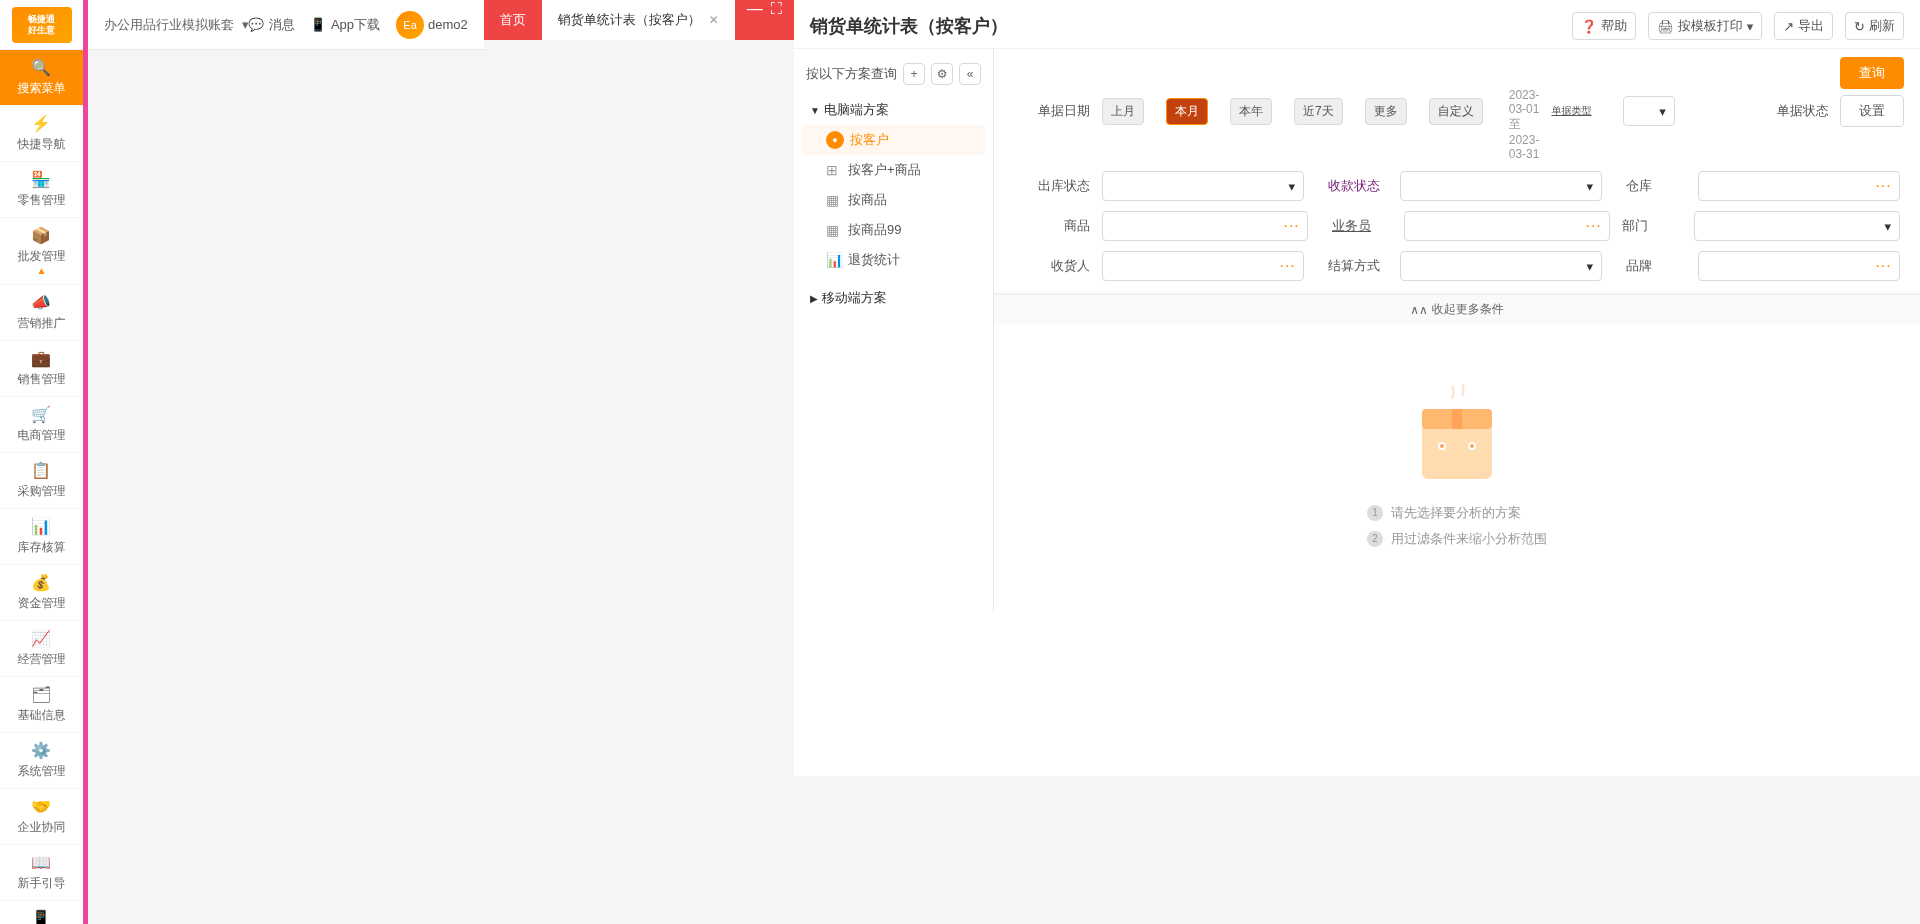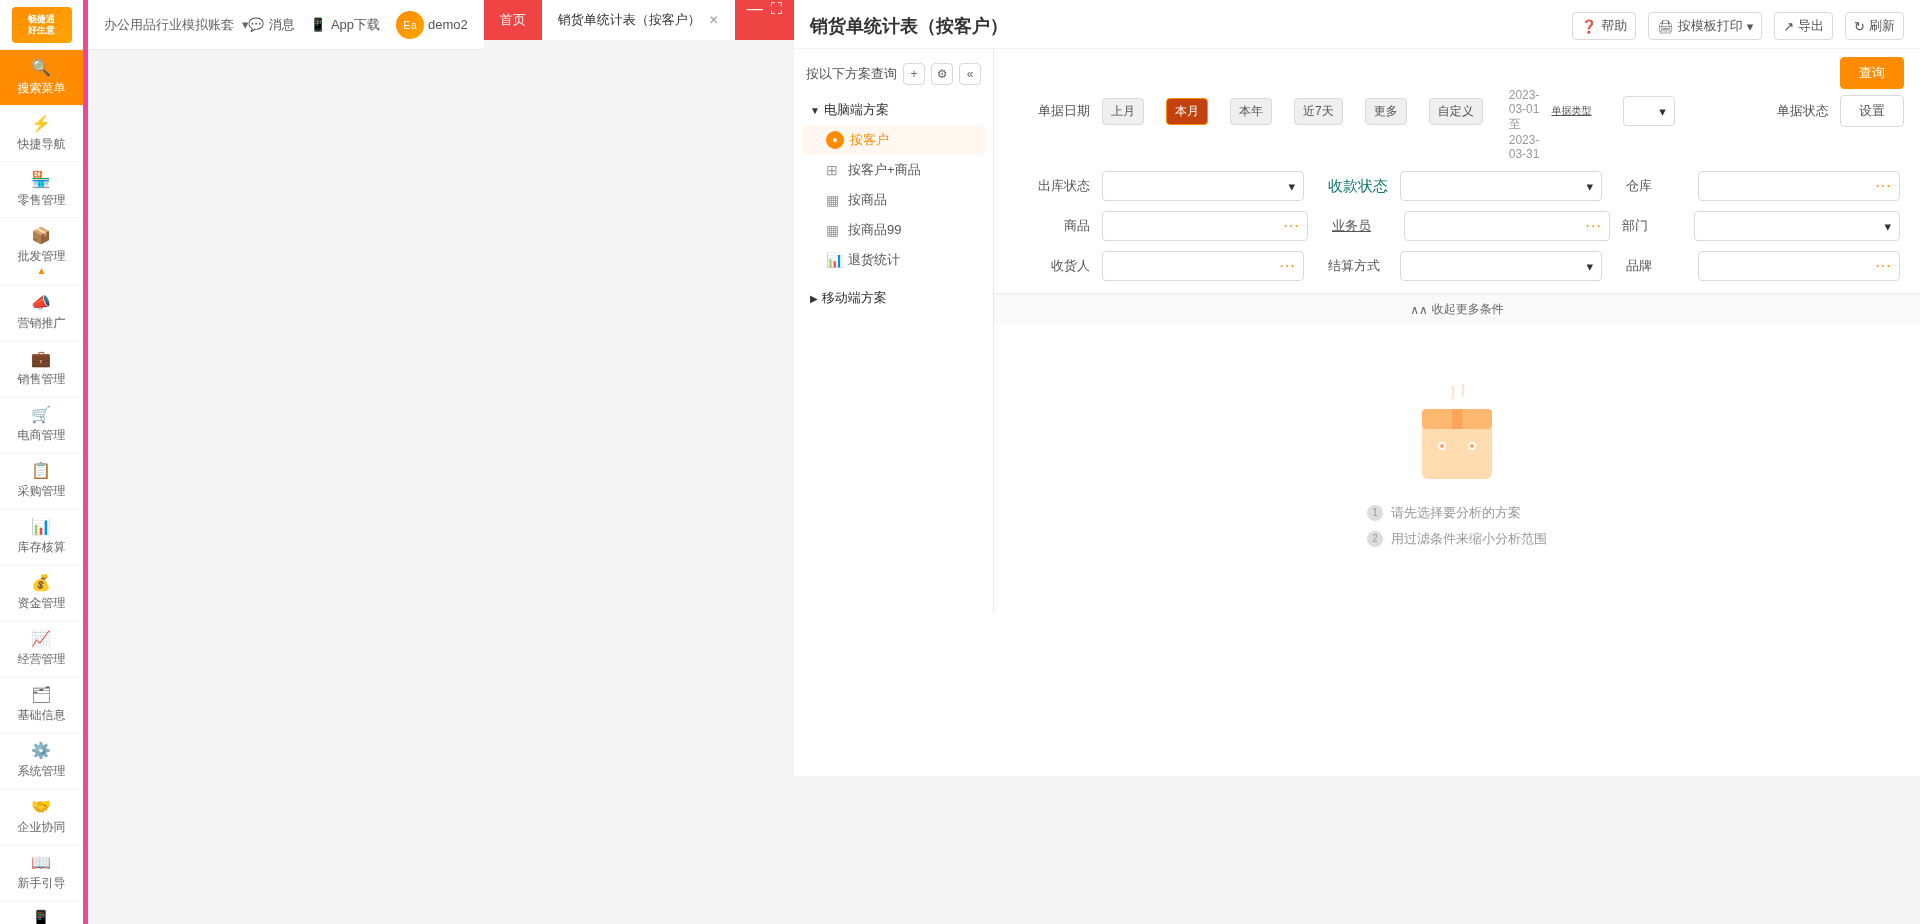--- a/index.html
+++ b/index.html
@@ -668,21 +668,21 @@
                   <span>▾</span>
                 </div>
               </div>
 
               <div class="filter-row">
                 <span class="filter-label">出库状态</span>
                 <div class="field-control" style="flex:1;">
                   <span></span>
                   <span>▾</span>
                 </div>
-                <span style="min-width:60px;font-size:15px;color:#0f766e; margin-left:12px;">收款状态</span>
+                <span style="min-width:60px;font-size:13px;color:#701a75; margin-left:12px;">收款状态</span>
                 <div class="field-control" style="flex:1;">
                   <span></span>
                   <span>▾</span>
                 </div>
                 <span style="min-width:60px;font-size:13px;color:#555; margin-left:12px;">仓库</span>
                 <div class="field-control" style="flex:1; margin-right:4px;">
                   <span></span>
                   <span class="field-control-dots">···</span>
                 </div>
               </div>

